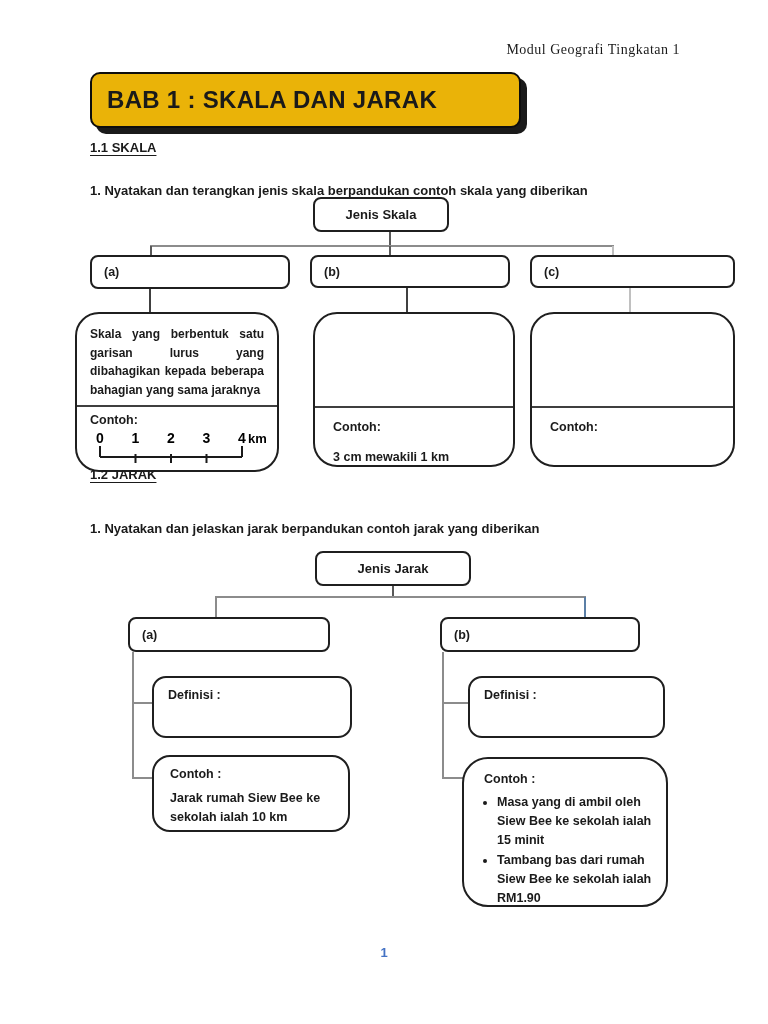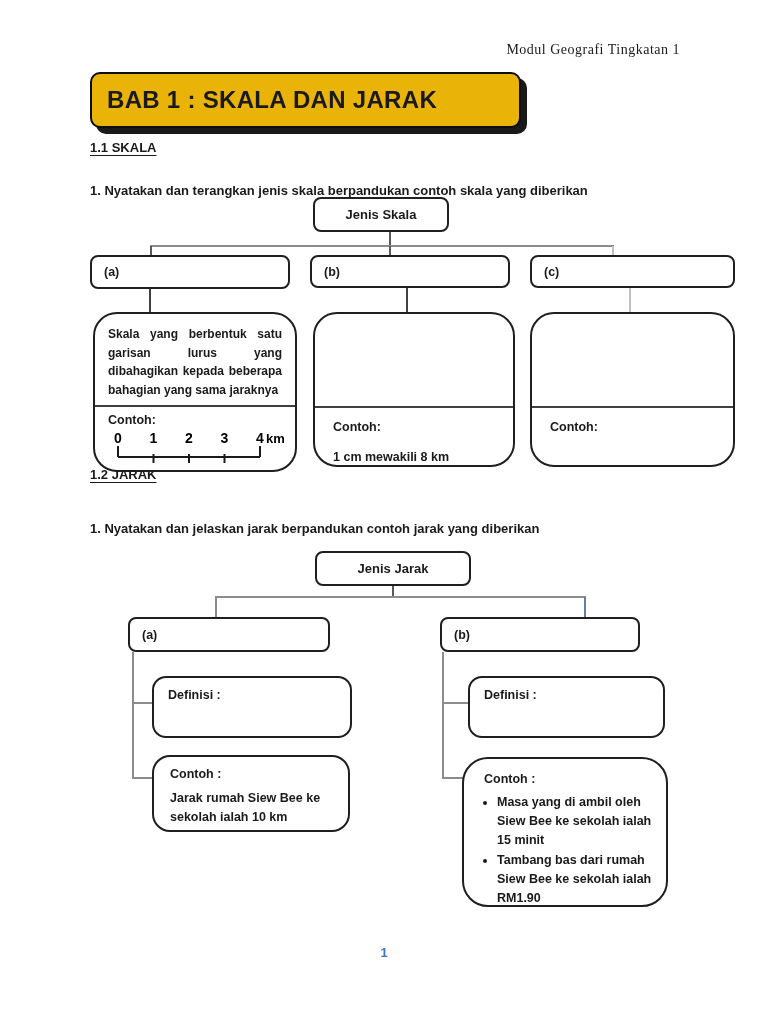--- a/index.html
+++ b/index.html
@@ -61,21 +61,21 @@
     <span>(b)</span>
   </div>
   <div class="box label-box" style="left:530px;top:255px;width:205px;height:33px;">
     <span>(c)</span>
   </div>
 
   <div class="line" style="left:149px;top:289px;width:2px;height:23px;background:#404040;"></div>
   <div class="line" style="left:406px;top:288px;width:2px;height:24px;background:#404040;"></div>
   <div class="line" style="left:629px;top:288px;width:2px;height:24px;background:#c0c0c0;"></div>
 
-  <div class="detail" style="left:93px;top:312px;width:204px;height:160px;">
+  <div class="detail" style="left:75px;top:312px;width:204px;height:160px;">
     <div class="desc" style="padding:11px 13px 0 13px;height:80px;box-sizing:border-box;">Skala yang berbentuk satu garisan lurus yang dibahagikan kepada beberapa bahagian yang sama jaraknya</div>
     <div class="divider" style="margin-top:11px;"></div>
     <div class="contoh-label" style="padding:6px 0 0 13px;">Contoh:</div>
     <svg width="178" height="40" viewBox="0 0 178 40" style="margin:2px 0 0 13px;display:block;">
       <text x="10" y="14" font-size="14" text-anchor="middle">0</text>
       <text x="45.5" y="14" font-size="14" text-anchor="middle">1</text>
       <text x="81" y="14" font-size="14" text-anchor="middle">2</text>
       <text x="116.5" y="14" font-size="14" text-anchor="middle">3</text>
       <text x="152" y="14" font-size="14" text-anchor="middle">4</text>
       <text x="158" y="14" font-size="13" text-anchor="start">km</text>
@@ -87,21 +87,21 @@
         <line x1="81" y1="25" x2="81" y2="34"></line>
         <line x1="116.5" y1="25" x2="116.5" y2="34"></line>
       </g>
     </svg>
   </div>
 
   <div class="detail" style="left:313px;top:312px;width:202px;height:155px;">
     <div style="height:92px;"></div>
     <div class="divider"></div>
     <div class="contoh-label" style="padding:12px 0 0 18px;">Contoh:</div>
-    <div class="example" style="padding:16px 0 0 18px;">1 cm mewakili 8 km</div>
+    <div class="example" style="padding:16px 0 0 18px;">3 cm mewakili 1 km</div>
   </div>
 
   <div class="detail" style="left:530px;top:312px;width:205px;height:155px;">
     <div style="height:92px;"></div>
     <div class="divider"></div>
     <div class="contoh-label" style="padding:12px 0 0 18px;">Contoh:</div>
   </div>
 
   <div class="abs heading" style="left:90px;top:467px;">1.2 JARAK</div>
   <div class="abs instruction" style="left:90px;top:521px;">1. Nyatakan dan jelaskan jarak berpandukan contoh jarak yang diberikan</div>

